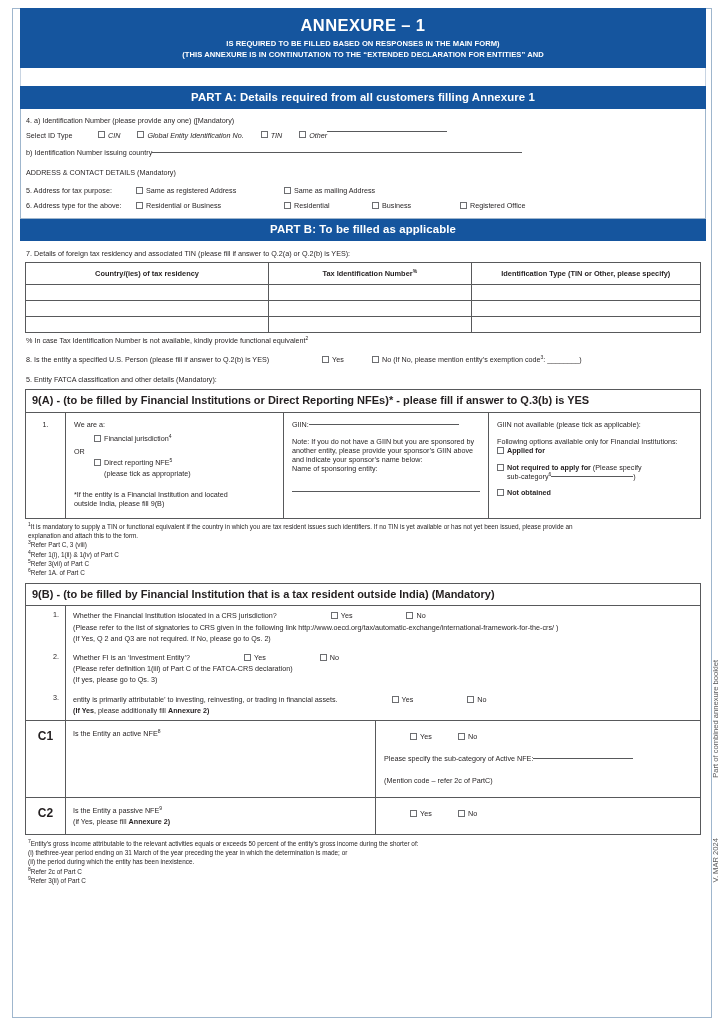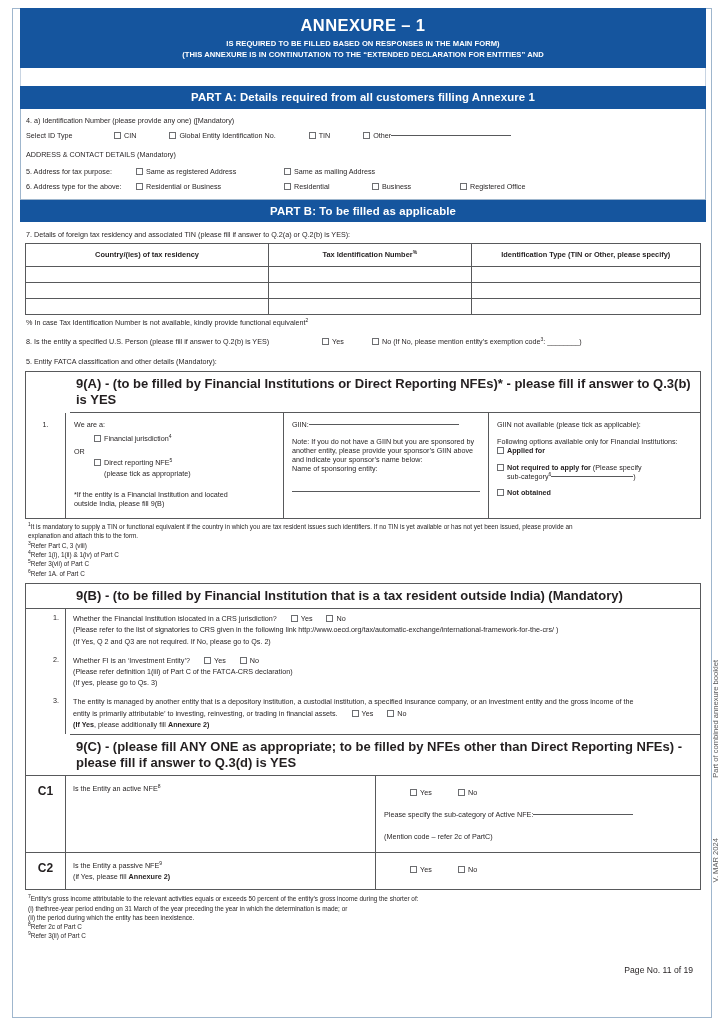--- a/index.html
+++ b/index.html
@@ -45,52 +45,52 @@
     border:1px solid #6d6e71; background:#fff;
     vertical-align:-1px; margin-right:3px; flex:none;
   }
   .dotline { border-bottom:1px solid #58595b; display:inline-block; vertical-align:2px; }
   .b { font-weight:bold; }
   sup { font-size:5px; vertical-align:super; line-height:0; }
 
   
   .parta { border:1px solid #9fb6cd; border-top:none; padding:5px 6px 8px 5px; }
   .parta .ln { margin-bottom:0; padding:2.5px 0; }
-  .idrow { display:flex; align-items:center; gap:16px; margin:3px 0 1px; }
+  .idrow { display:flex; align-items:center; gap:0; margin:3px 0 1px; }
   .idrow .lbl { width:72px; }
-  .idrow .opt { display:flex; align-items:center; margin-right:17px; }
+  .idrow .opt { display:flex; align-items:flex-start; margin-right:17px;font-style:italic; }
   .addr-row { display:flex; align-items:center; margin-top:6px; }
   .addr-row .lbl { width:110px; }
   .addr-row .opt { display:flex; align-items:center; }
 
   
   .partb-body { padding:5px 5px 0 5px; }
   table.tax { width:100%; border-collapse:collapse; margin:4px 0 2px; }
   table.tax th, table.tax td { border:1px solid #58595b; }
   table.tax th { font-size:7.4px; font-weight:bold; text-align:center; padding:6px 2px; }
   table.tax td { height:16px; }
 
   
-  .subhdr { font-size:13px; font-weight:bold; padding:4px 6px; border-bottom:1px solid #58595b;margin-left:44px; }
+  .subhdr { font-size:11px; font-weight:bold; padding:4px 6px; border-bottom:1px solid #58595b; }
   .ninea { display:flex; }
   .ninea .c-num { width:40px; border-right:1px solid #58595b; text-align:center; padding:7px 0 0; }
   .ninea .c1 { width:218px; border-right:1px solid #58595b; padding:7px 8px 10px; }
   .ninea .c2 { width:205px; border-right:1px solid #58595b; padding:7px 8px 10px; }
   .ninea .c3 { flex:1; padding:7px 8px 10px; }
   .indent { margin-left:20px; display:flex; align-items:flex-start; }
 
   
   .fn { font-size:6.4px; line-height:1.45; padding:3px 4px 2px 3px; }
   .fn div { margin:0; }
 
   
   .nineb-row { display:flex; border-top:1px solid #58595b; }
   .nineb-row .n { width:40px; border-right:1px solid #58595b; text-align:right; padding:4px 6px 4px 0; }
   .nineb-row .body { flex:1; padding:4px 6px 4px 7px; }
-  .nineb-row .body .l { padding:1.1px 0; }
+  .nineb-row .body .l { padding:1.1px 0;gap:40px; }
   .inl { display:inline-flex; align-items:center; margin-left:14px; }
 
   
   .ninec-row { display:flex; border-top:1px solid #58595b; }
   .ninec-row .n { width:40px; border-right:1px solid #58595b; text-align:center; font-weight:bold; padding:8px 0 0; font-size:12px; }
   .ninec-row .q { width:310px; border-right:1px solid #58595b; padding:8px 6px 8px 7px; }
   .ninec-row .a { flex:1; padding:8px 8px 8px 34px; }
   .ninec-row .a .l { padding:3.5px 0; }
 
   
@@ -144,20 +144,23 @@
           <span>TIN</span>
         </span>
         <span class="opt">
           <span class="chk"></span>
           <span>Other</span>
           <span class="dotline" style="width:120px"></span>
         </span>
       </div>
 
 
+      <div class="ln" style="padding-top:7px">
+        <span>b) Identification Number issuing country</span><span class="dotline" style="width:370px"></span>
+      </div>
 
       <div class="ln" style="padding-top:9px">ADDRESS &amp; CONTACT DETAILS (Mandatory)</div>
 
       <div class="addr-row">
         <span class="lbl">5. Address for tax purpose:</span>
         <span class="opt" style="width:148px">
           <span class="chk"></span>
           <span>Same as registered Address</span>
         </span>
         <span class="opt">
@@ -328,37 +331,35 @@
                 </span>
             </div>
             <div class="l">(Please refer definition 1(iii) of Part C of the FATCA-CRS declaration)</div>
             <div class="l">(If yes, please go to Qs. 3)</div>
           </div>
         </div>
 
         <div class="nineb-row" style="border-top:none">
           <div class="n">3.</div>
           <div class="body">
-            <div class="l">The entity is managed by another entity that is a depository institution, a custodial institution, a specified insurance company, or an investment entity and the gross income of the</div>
             <div class="l" style="display:flex;align-items:center">
               <span>entity is primarily attributable’ to investing, reinvesting, or trading in financial assets.</span>
               <span class="inl">
                   <span class="chk"></span>
                   <span>Yes</span>
                 </span>
               <span class="inl">
                   <span class="chk"></span>
                   <span>No</span>
                 </span>
             </div>
             <div class="l"><span class="b">(If Yes</span><span>, please additionally fill </span><span class="b">Annexure 2)</span></div>
           </div>
         </div>
 
-        <div class="subhdr" style="border-top:1px solid #58595b;border-bottom:none">9(C) - (please fill ANY ONE as appropriate; to be filled by NFEs other than Direct Reporting NFEs) - please fill if answer to Q.3(d) is YES</div>
 
         <div class="ninec-row">
           <div class="n">C1</div>
           <div class="q"><span>Is the Entity an active NFE</span><sup>8</sup></div>
           <div class="a">
             <div class="l" style="display:flex;align-items:center">
               <span style="display:inline-flex;align-items:center;width:48px">
                   <span class="chk"></span>
                   <span>Yes</span>
                 </span>
@@ -394,16 +395,15 @@
       </div>
 
       <div class="fn" style="padding-top:4px">
         <div><sup>7</sup><span>Entity’s gross income attributable to the relevant activities equals or exceeds 50 percent of the entity’s gross income during the shorter of:</span></div>
         <div><span>(i) thethree-year period ending on 31 March of the year preceding the year in which the determination is made; or</span></div>
         <div><span>(ii) the period during which the entity has been inexistence.</span></div>
         <div><sup>8</sup><span>Refer 2c of Part C</span></div>
         <div><sup>9</sup><span>Refer 3(ii) of Part C</span></div>
       </div>
 
-      <div class="pageno">Page No. 11 of 19</div>
     </div>
   </div>
 </div>
 
 </body></html>

